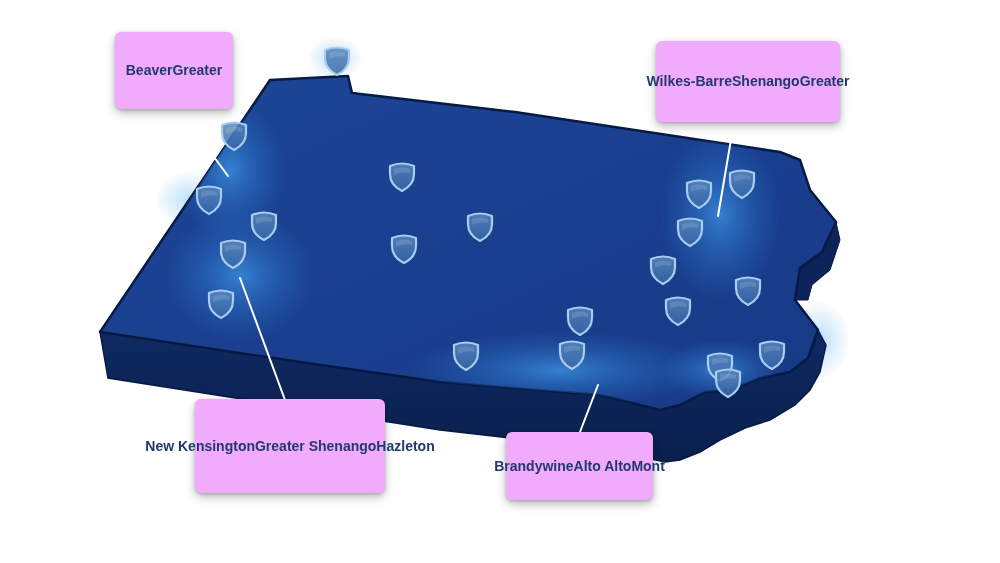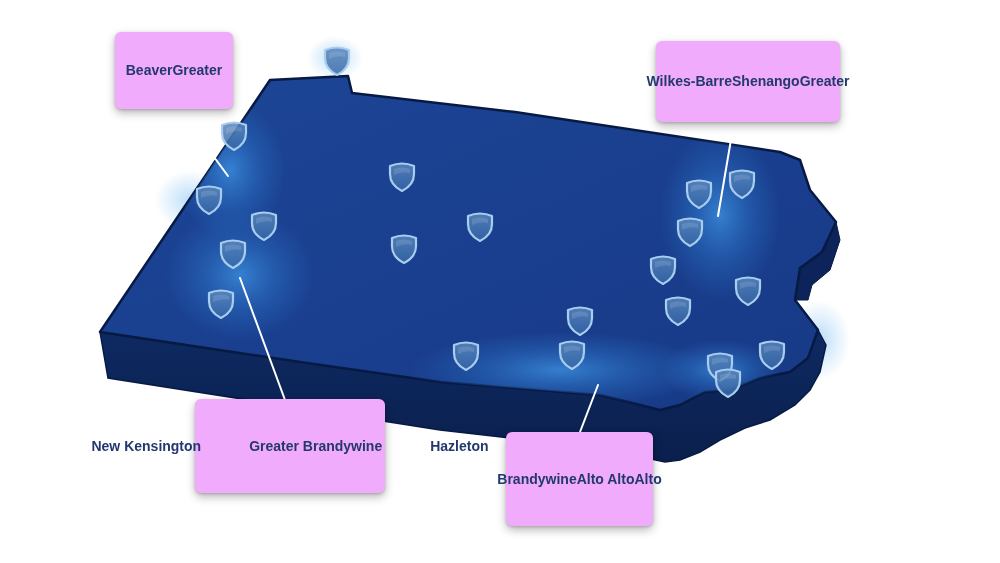--- a/index.html
+++ b/index.html
@@ -170,24 +170,24 @@
     <span>Beaver</span>
     <span>Greater</span>
   </div>
 
   <div class="callout" style="left:656px; top:41px; width:184px; height:81px;">
     <span>Wilkes-Barre</span>
     <span>Shenango</span>
     <span>Greater</span>
   </div>
 
-  <div class="callout" style="left:195px; top:399px; width:190px; height:94px;gap:48px;">
+  <div class="callout" style="left:195px; top:399px; width:190px; height:94px;">
     <span>New Kensington</span>
-    <span>Greater Brandywine</span>
+    <span>Greater Shenango</span>
     <span>Hazleton</span>
   </div>
 
-  <div class="callout" style="left:506px; top:432px; width:147px; height:94px;">
+  <div class="callout" style="left:506px; top:432px; width:147px; height:68px;">
     <span>Brandywine</span>
     <span>Alto Alto</span>
-    <span>Alto</span>
+    <span>Mont</span>
   </div>
 </div>
 
 </body></html>

